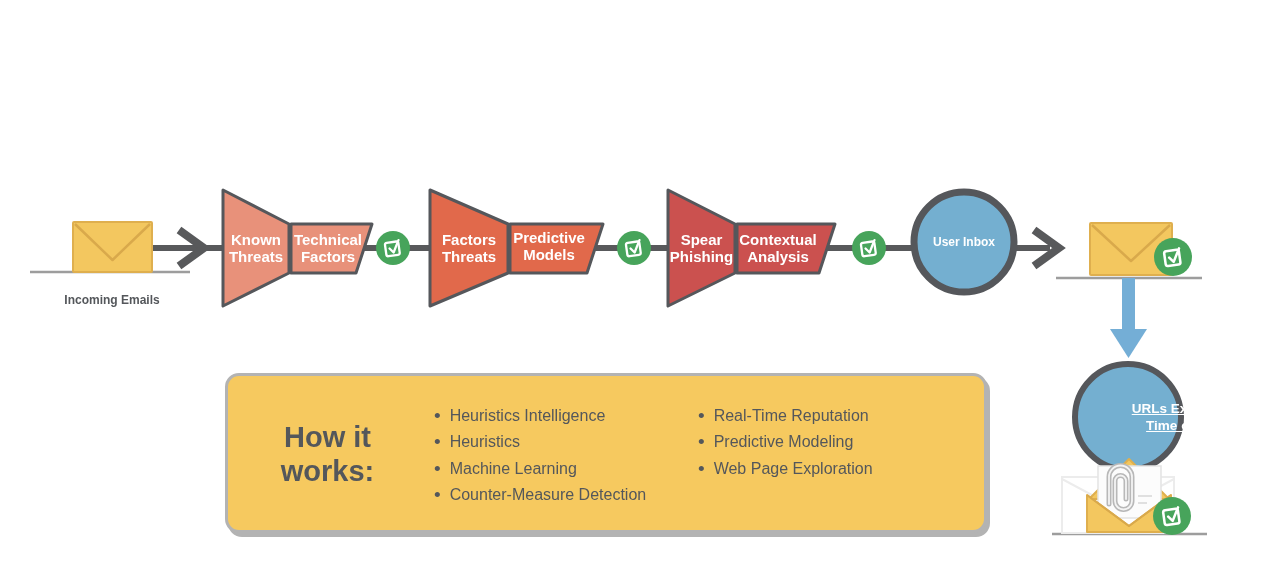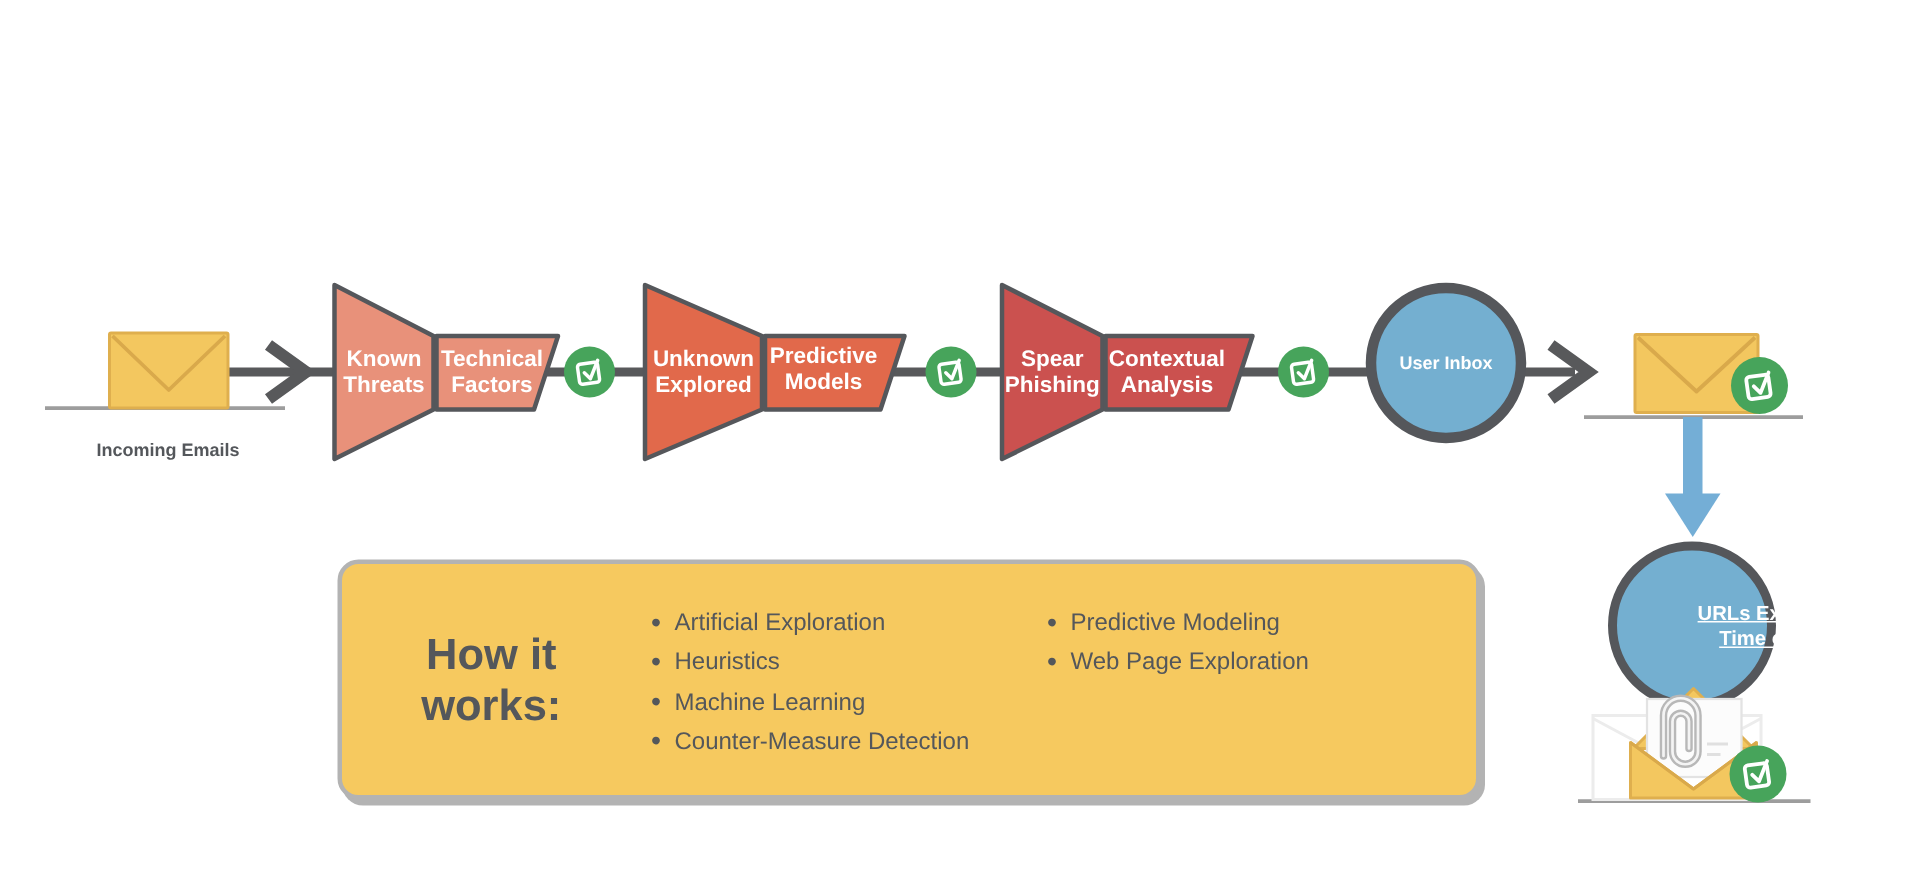--- a/index.html
+++ b/index.html
@@ -133,37 +133,38 @@
       <circle r="19" fill="#47A45B"></circle>
         <use href="#check" transform="scale(1.1)"></use>
     </g>
   </svg>
 
   <div class="label dark-label" id="incoming-label">Incoming Emails</div>
 
   <div class="label stage-label" id="lbl-s1-threat">Known Threats</div>
   <div class="label stage-label" id="lbl-s1-method">Technical Factors</div>
 
-  <div class="label stage-label" id="lbl-s2-threat">Unknown Explored</div>
+  <div class="label stage-label" id="lbl-s2-threat">Factors Threats</div>
   <div class="label stage-label" id="lbl-s2-method">Predictive Models</div>
 
   <div class="label stage-label" id="lbl-s3-threat">Spear Phishing</div>
   <div class="label stage-label" id="lbl-s3-method">Contextual Analysis</div>
 
   <div class="label circle-label" id="inbox-label">User Inbox</div>
 
   <div class="label circle-label" id="urls-label">URLs Explored at Time of Click</div>
 
   <div id="how-panel"></div>
   <div class="label dark-label" id="how-title">How it works:</div>
 
   <ul class="feature-list" id="feature-list-left">
-    <li>Artificial Exploration</li>
+    <li>Heuristics Intelligence</li>
     <li>Heuristics</li>
     <li>Machine Learning</li>
     <li>Counter-Measure Detection</li>
   </ul>
   <ul class="feature-list" id="feature-list-right">
+    <li>Real-Time Reputation</li>
     <li>Predictive Modeling</li>
     <li>Web Page Exploration</li>
   </ul>
 
 </div>
 
 </body></html>

